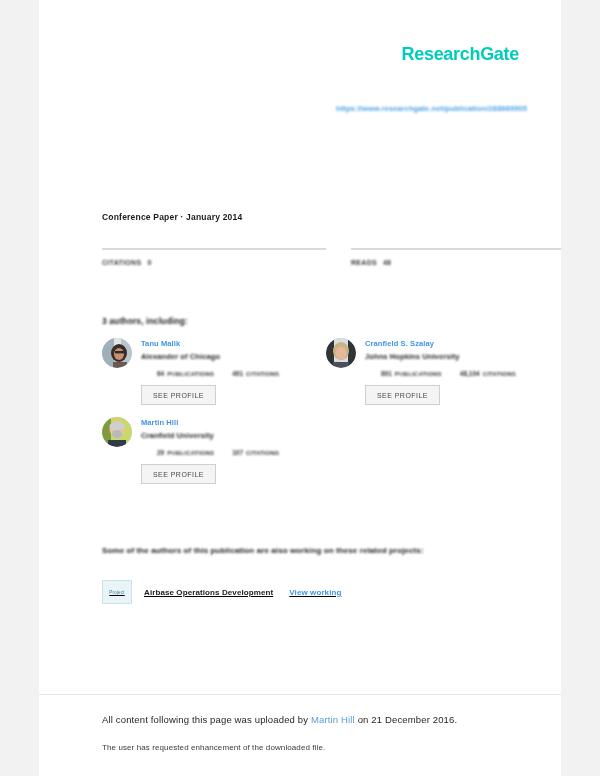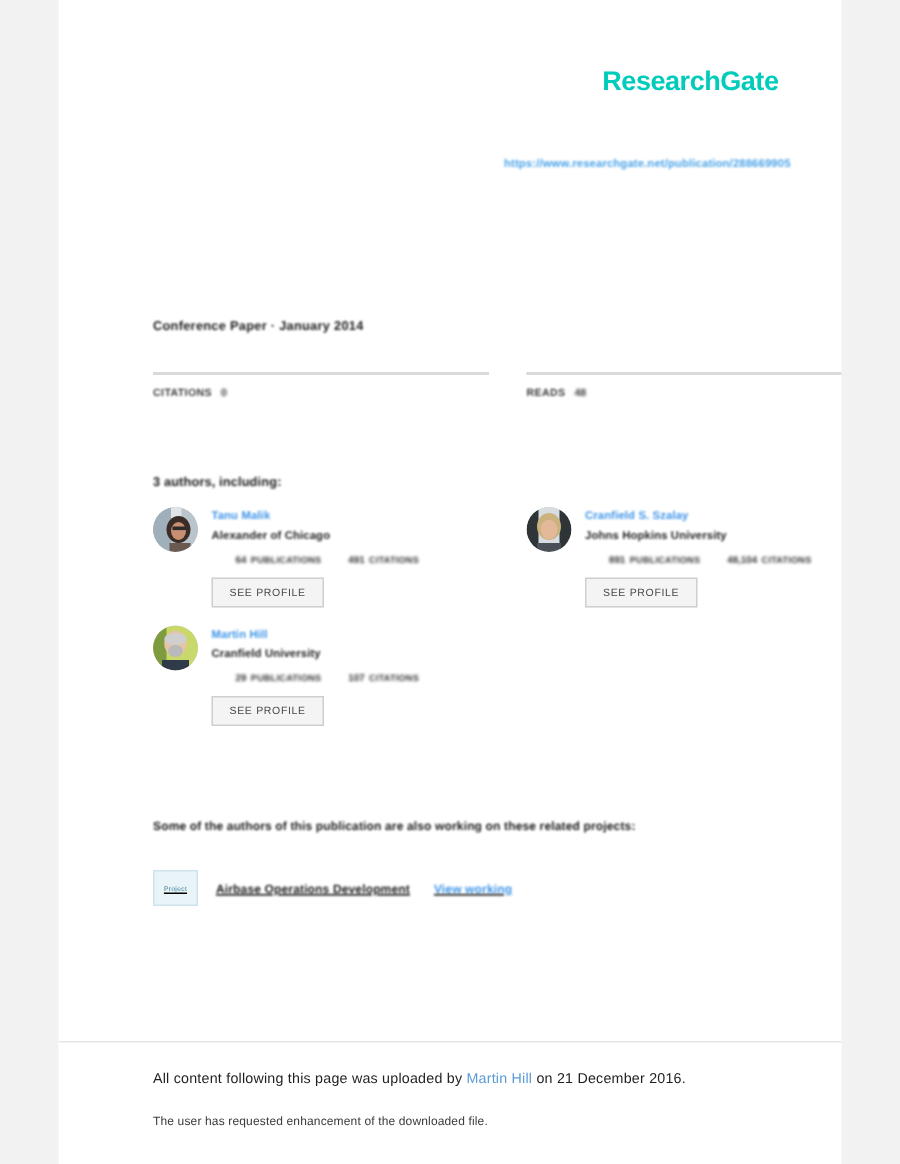--- a/index.html
+++ b/index.html
@@ -107,21 +107,20 @@
   }
 
   .authors-grid {
     position: absolute;
     top: 338px;
     left: 63px;
     width: 474px;
   }
   .author-row {
     display: flex;
-    gap: 25px;
     margin-bottom: 12px;
   }
   .author {
     width: 224px;
     display: flex;
     gap: 9px;
   }
   .author.empty { visibility: hidden; }
 
   .avatar {

